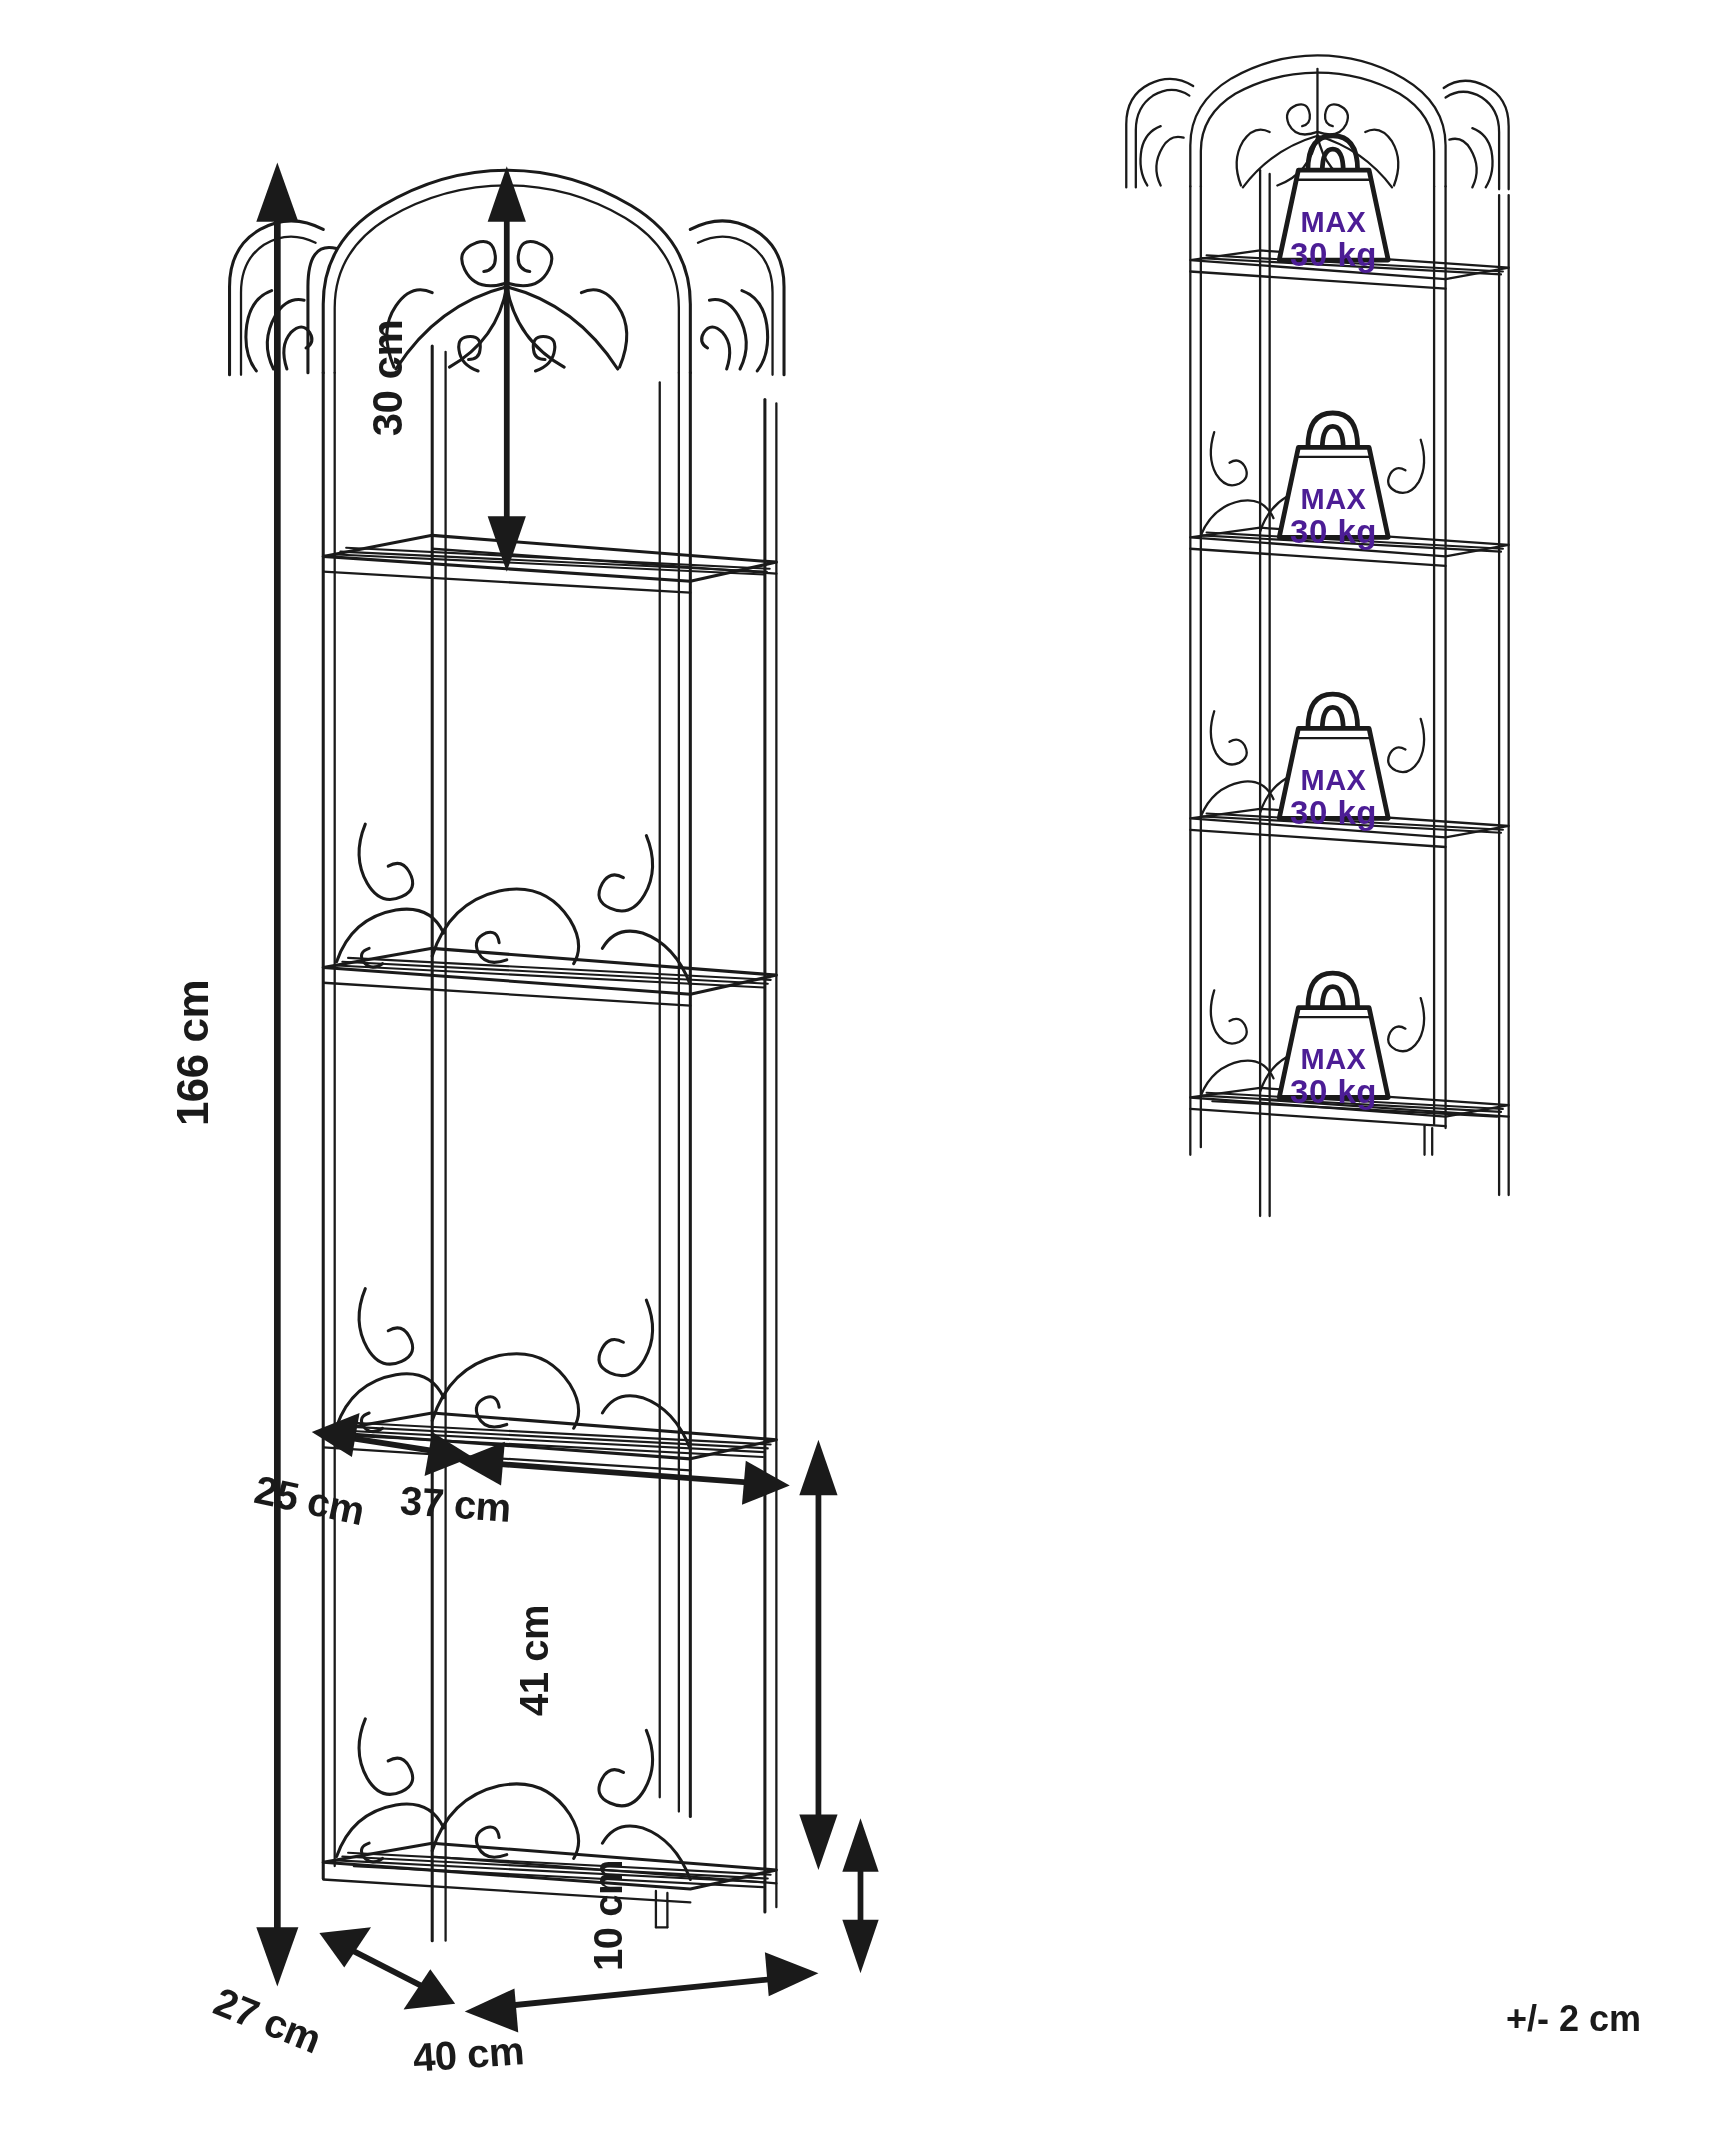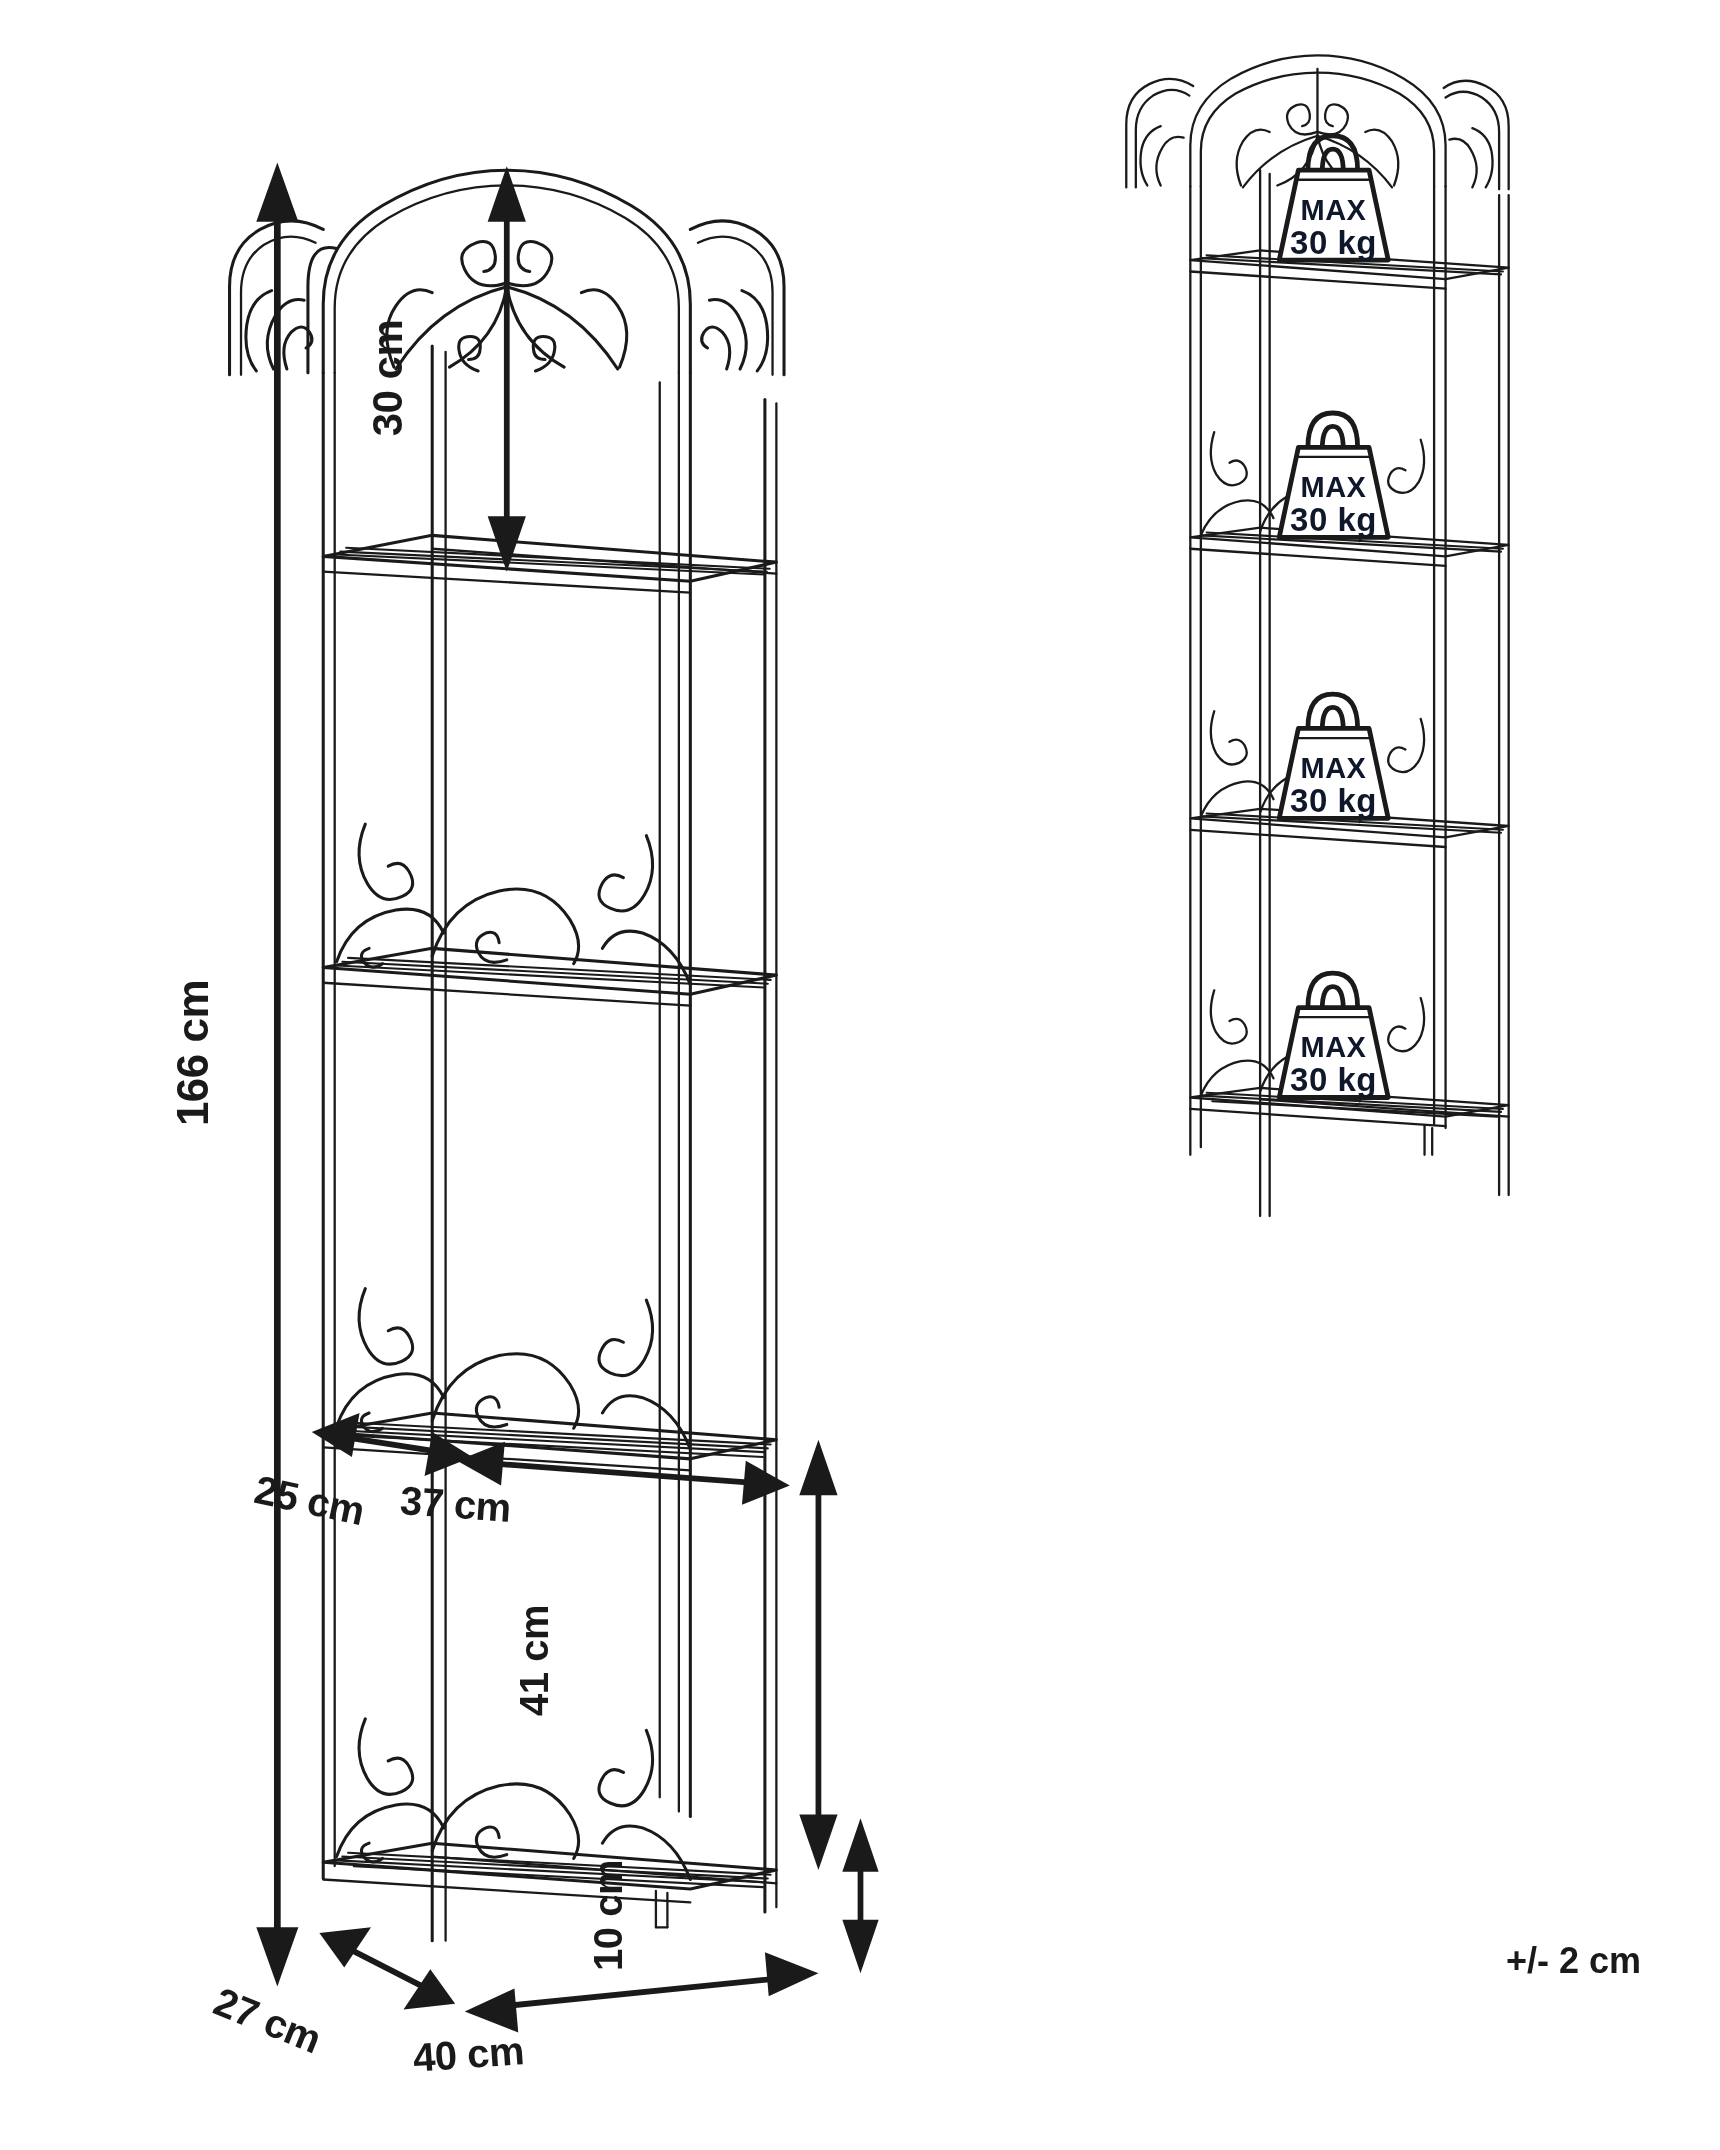--- a/index.html
+++ b/index.html
@@ -103,24 +103,25 @@
     font-family: "Liberation Sans", sans-serif;
     font-weight: bold;
     font-size: 36px;
     color: #1a1a1a;
     white-space: nowrap;
   }
   .weight-label {
     position: absolute;
     font-family: "Liberation Sans", sans-serif;
     font-weight: bold;
-    color: #0f172a;
+    color: #4c1d95;
     text-align: center;
     line-height: 1.06;
     white-space: nowrap;
+    margin-top: 12px;
   }
   .weight-label .wl-max { display: block; font-size: 29px; letter-spacing: 0.5px;}
   .weight-label .wl-kg  { display: block; font-size: 33px; letter-spacing: 0.5px;}
 </style>
 </head>
 <body>
 
 <div class="stage">
 
   <svg class="diagram" viewBox="0 0 1800 2250">
@@ -422,21 +423,21 @@
   <div class="dim-label" style="left:400px; top:1482px; font-size:40px; transform:rotate(4deg);">37 cm</div>
 
   <div class="dim-label vert-label" style="left:479px; top:1638px; font-size:40px; transform:rotate(-90deg);">41 cm</div>
 
   <div class="dim-label vert-label" style="left:553px; top:1893px; font-size:40px; transform:rotate(-90deg);">10 cm</div>
 
   <div class="dim-label" style="left:212px; top:1998px; font-size:40px; transform:rotate(22deg);">27 cm</div>
 
   <div class="dim-label" style="left:413px; top:2032px; font-size:40px; transform:rotate(-4deg);">40 cm</div>
 
-  <div class="tol-label" style="left:1506px; top:1940px;text-align:center;">+/- 2 cm</div>
+  <div class="tol-label" style="left:1506px; top:1998px;text-align:center;">+/- 2 cm</div>
 
   <div class="weight-label" style="left:1279px; top:195px; width:109px;">
     <span class="wl-max">MAX</span>
     <span class="wl-kg">30 kg</span>
   </div>
 
   <div class="weight-label" style="left:1279px; top:472px; width:109px;">
     <span class="wl-max">MAX</span>
     <span class="wl-kg">30 kg</span>
   </div>

